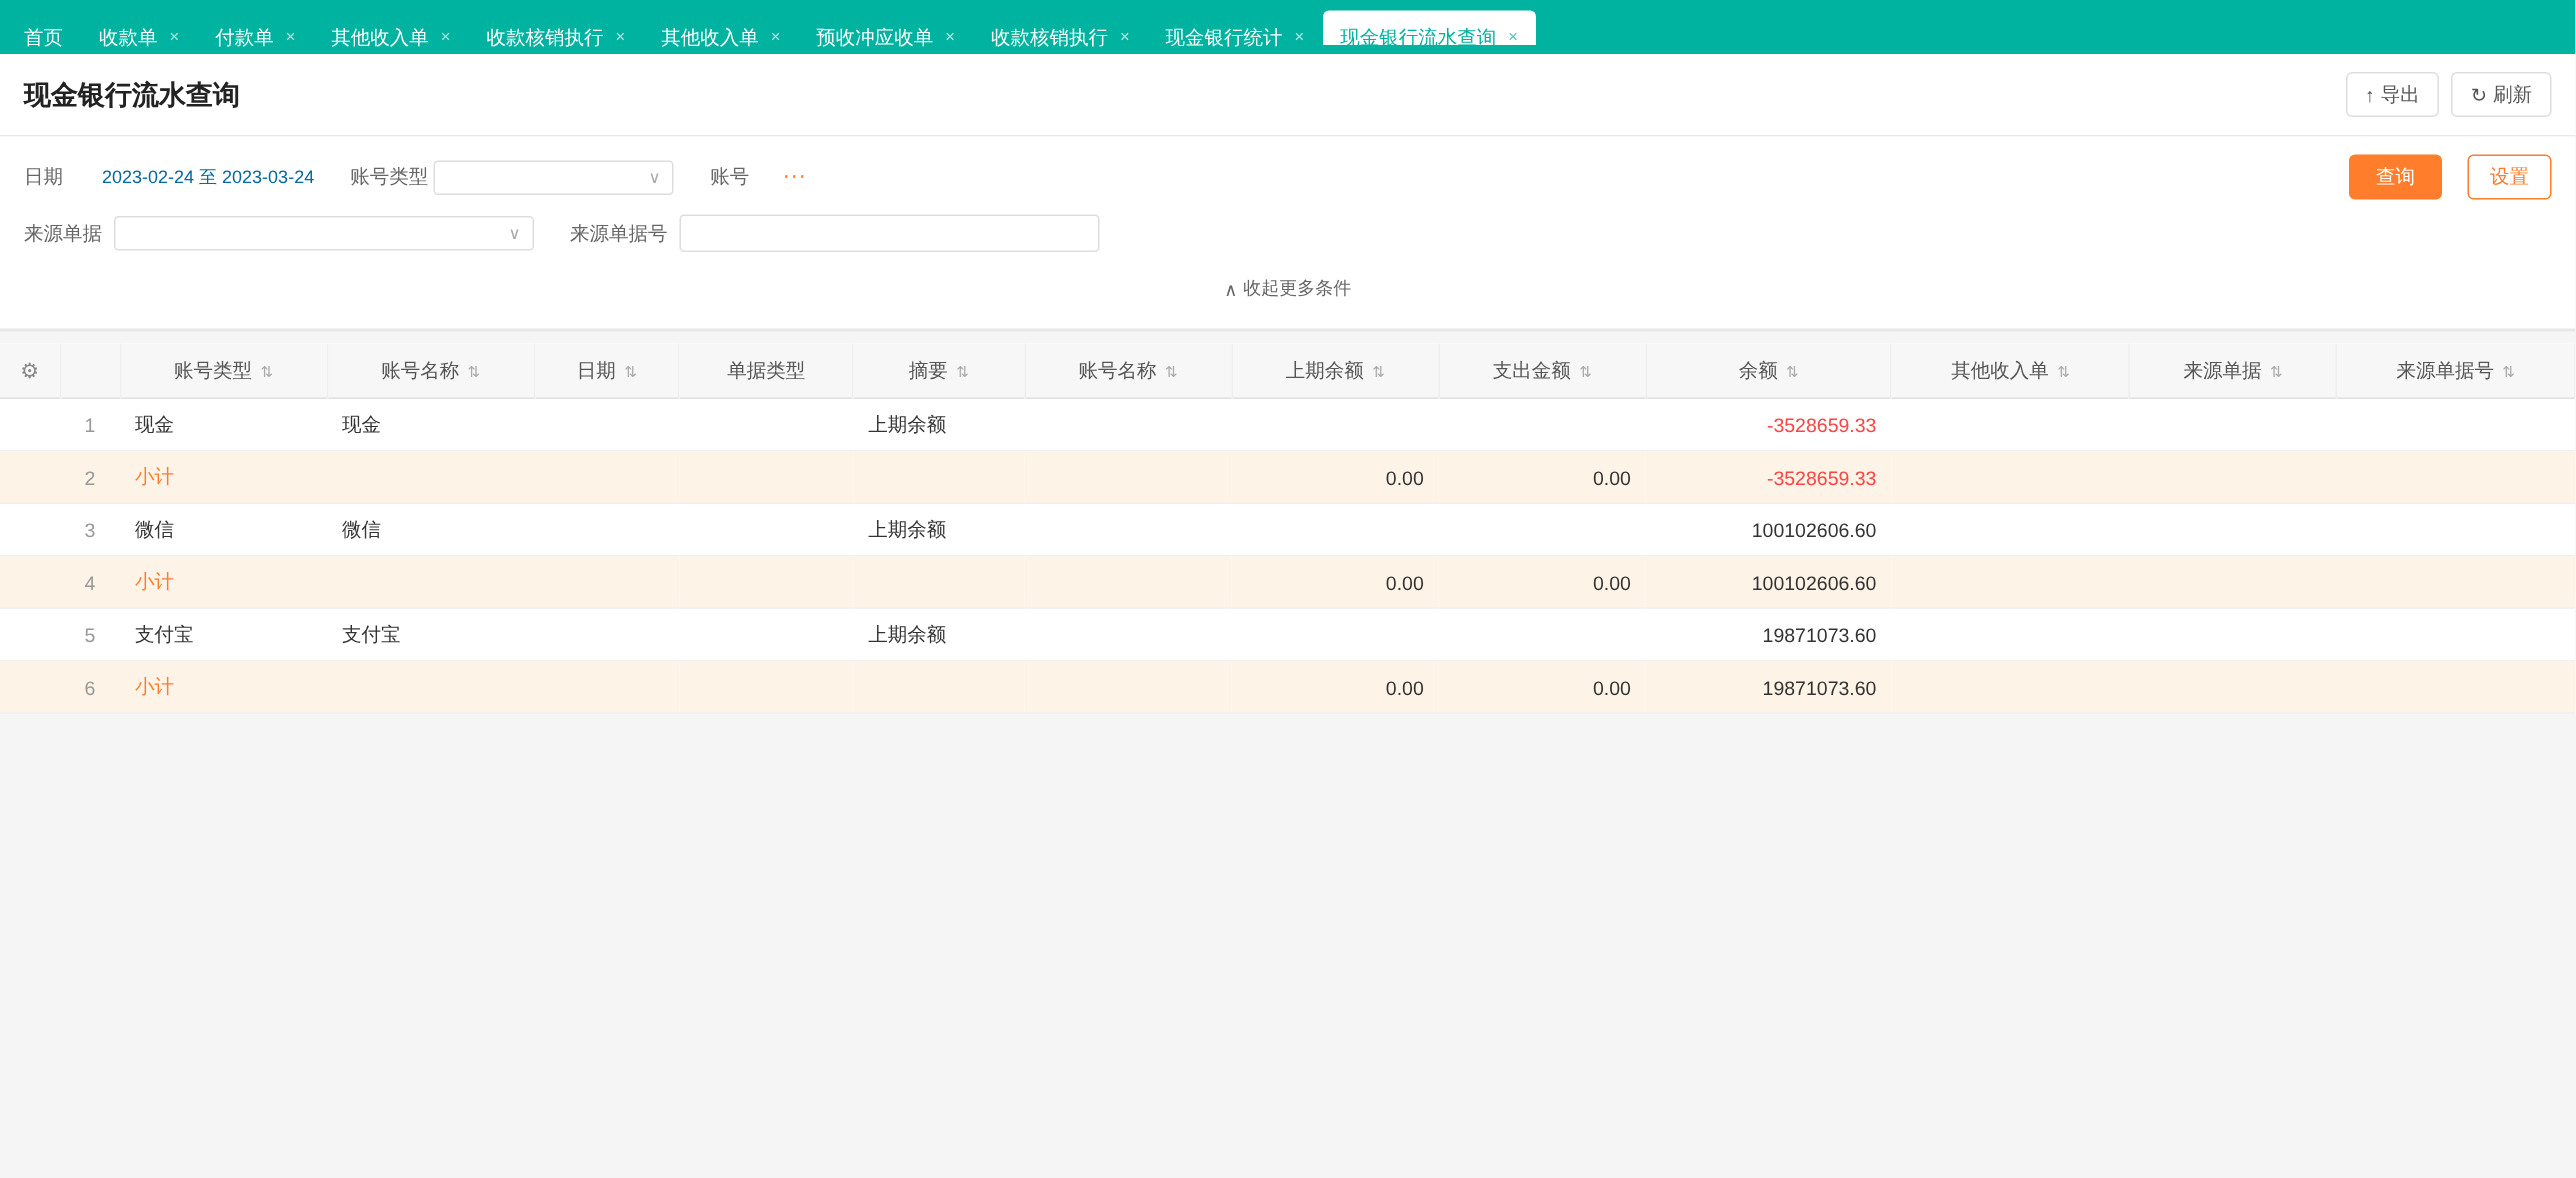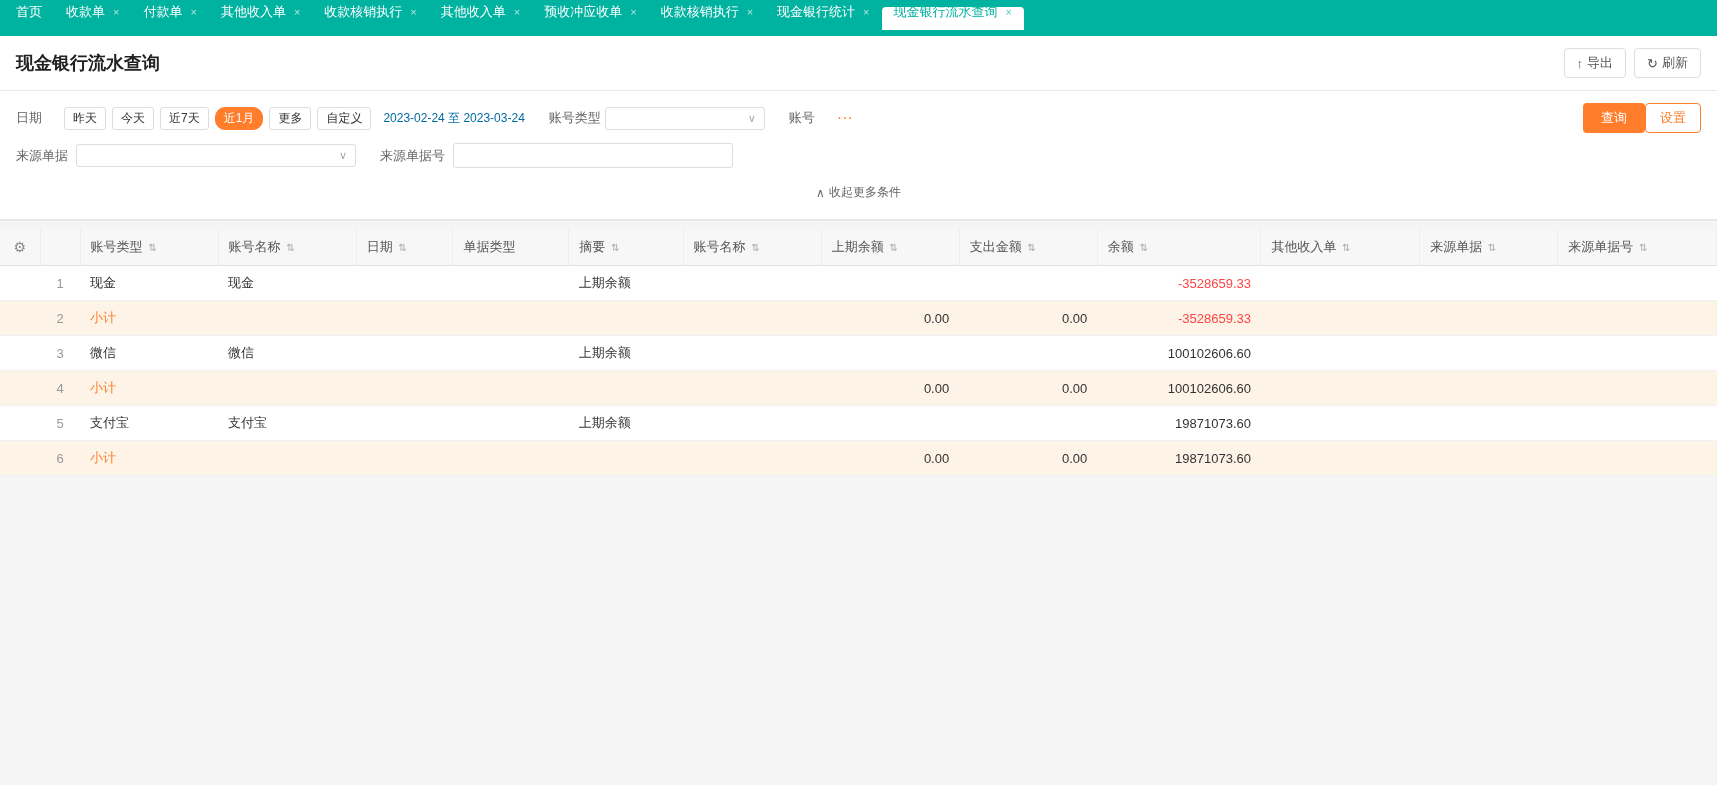--- a/index.html
+++ b/index.html
@@ -16,21 +16,21 @@
     }
     .nav-item {
       color: #fff;
       padding: 0 12px;
       height: 23px;
       line-height: 36px;
       cursor: pointer;
       white-space: nowrap;
       font-size: 13px;
       display: flex;
-      align-items: flex-end;
+      align-items: flex-start;
       gap: 4px;
     }
     .nav-item.active {
       background: #fff;
       color: #00b2a0;
       border-radius: 4px 4px 0 0;
     }
     .nav-item .close-x {
       font-size: 11px;
       margin-left: 4px;
@@ -207,21 +207,21 @@
       width: 100%;
       border-collapse: collapse;
       font-size: 13px;
     }
     thead tr {
       background: #f7f7f7;
       border-bottom: 1px solid #e0e0e0;
     }
     thead th {
       padding: 9px 10px;
-      text-align: left;
+      text-align: center;
       color: #555;
       font-weight: normal;
       white-space: nowrap;
       border-right: 1px solid #eee;
       position: relative;
     }
     thead th .sort-icon {
       font-size: 10px;
       color: #aaa;
       margin-left: 2px;
@@ -311,44 +311,36 @@
       <span style="font-size:13px;">↻</span>
       <span>刷新</span>
     </button>
   </div>
 </div>
 
 <div class="filter-area">
   <div class="filter-row">
 
     <span class="filter-label">日期</span>
-    <div class="date-options">
-      <button class="date-btn">昨天</button>
-      <button class="date-btn">今天</button>
-      <button class="date-btn">近7天</button>
-      <button class="date-btn active">近1月</button>
-      <button class="date-btn">更多</button>
-      <button class="date-btn">自定义</button>
-    </div>
     <span class="date-range">2023-02-24 至 2023-03-24</span>
 
     <div class="filter-select">
       <span class="filter-label">账号类型</span>
       <div class="select-box">
         <span></span>
         <span style="color:#aaa; font-size:11px;">∨</span>
       </div>
     </div>
 
     <div class="account-select">
       <span class="filter-label">账号</span>
       <span class="dots-btn">···</span>
     </div>
 
-    <div style="margin-left: auto; display: flex; gap: 0;">
+    <div style="margin-left: auto; display: flex; gap: 17px;">
       <button class="btn-query">查询</button>
       <button class="btn-settings">设置</button>
     </div>
   </div>
 
   <div class="filter-row">
 
     <div class="source-select">
       <span class="filter-label">来源单据</span>
       <div class="select-box" style="min-width: 280px;">

